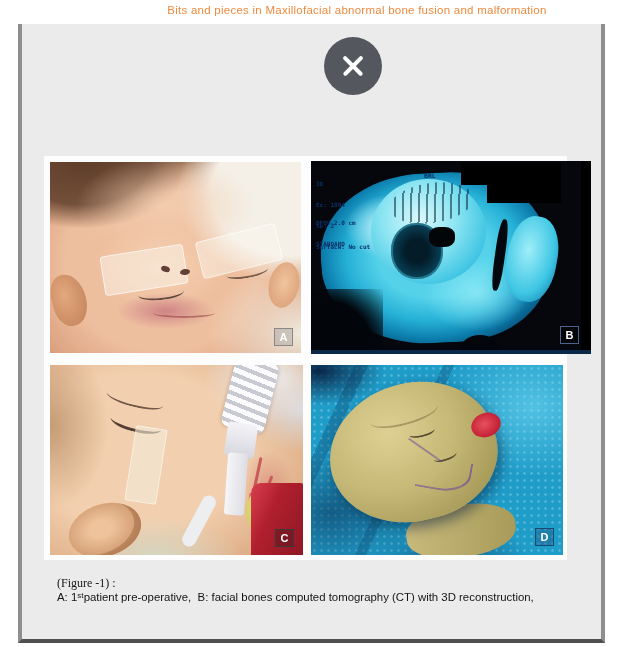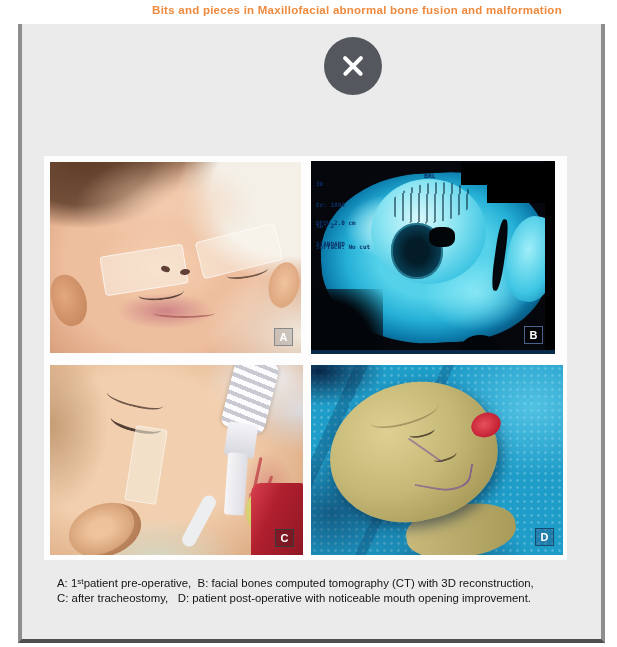--- a/index.html
+++ b/index.html
@@ -2,21 +2,21 @@
 <html><head>
 <meta charset="utf-8">
 <style>
   html,body{margin:0;padding:0;}
   #screen{position:relative;width:617px;height:647px;background:#ffffff;overflow:hidden;
           font-family:"Liberation Sans",sans-serif;}
   .abs{position:absolute;}
 
   
   #page-title{position:absolute;left:357px;top:4px;transform:translateX(-50%);
-    white-space:nowrap;font-size:11.5px;font-weight:bold;letter-spacing:.25px;color:#ee8a3e;text-align:right;}
+    white-space:nowrap;font-size:11.5px;font-weight:normal;letter-spacing:.25px;color:#ee8a3e;text-align:right;}
 
   
   #card{position:absolute;left:18px;top:24px;width:587px;height:619px;background:#ebebeb;
     box-sizing:border-box;border-left:4px solid #8e8e8e;border-right:4px solid #8e8e8e;
     border-bottom:4px solid #4f4f4f;}
 
   
   #close-btn{position:absolute;left:324px;top:37px;width:58px;height:58px;border-radius:50%;
     background:#54585e;cursor:pointer;}
   .close-x{position:absolute;left:50%;top:50%;width:0;height:0;}
@@ -55,21 +55,21 @@
   .a-nostril2{left:130px;top:107px;width:10px;height:6px;background:rgba(70,35,28,.85);
     border-radius:50%;transform:rotate(-8deg);}
   .a-earL{left:2px;top:112px;width:34px;height:52px;border-radius:50% 60% 55% 50%;transform:rotate(-15deg);
     background:radial-gradient(ellipse at 40% 40%,#e3a87f,#c08055);}
   .a-earR{left:219px;top:100px;width:30px;height:46px;border-radius:50%;transform:rotate(12deg);
     background:radial-gradient(ellipse at 50% 45%,#f0c49e,#d69a72);}
   .a-mouthline{left:103px;top:146px;width:62px;height:8px;border-bottom:2px solid rgba(150,70,70,.6);border-radius:50%;}
   #labelA{right:8px;bottom:7px;background:rgba(165,165,165,.45);border:1.5px solid #888;}
 
   
-  #panelB{left:311px;top:161px;width:244px;height:193px;background:#05070c;}
+  #panelB{left:311px;top:161px;width:280px;height:193px;background:#05070c;}
   .b-skull{left:10px;top:12px;width:226px;height:170px;transform:rotate(-3deg);
     border-radius:46% 44% 40% 48%;background-image:
     radial-gradient(ellipse 60px 45px at 30% 30%,rgba(220,250,252,.95),rgba(220,250,252,0) 70%),
     radial-gradient(ellipse 70px 50px at 68% 72%,rgba(150,238,248,.8),rgba(150,238,248,0) 75%),
     radial-gradient(ellipse 125px 95px at 50% 48%,#55d2ea 45%,#25b0d6 70%,#0d7fae 88%,#085a84 100%);}
   .b-cranium{left:60px;top:18px;width:115px;height:105px;border-radius:50%;
     background:radial-gradient(ellipse at 42% 38%,#d9f9fc 0%,#8ae4f2 40%,#3dc4e2 75%,#1b9bc4 100%);}
   .b-grooves{left:78px;top:22px;width:85px;height:40px;border-radius:50%;transform:rotate(-8deg);
     background:repeating-linear-gradient(100deg,rgba(4,40,60,.55) 0 2px,rgba(4,40,60,0) 2px 8px);}
   .b-socket{left:80px;top:62px;width:52px;height:56px;border-radius:48%;
@@ -242,17 +242,17 @@
     <div class="abs d-browline"></div>
     <div class="abs d-eye1"></div>
     <div class="abs d-eye2"></div>
     <div class="abs d-vein1"></div>
     <div class="abs d-vein2"></div>
     <div class="abs d-lips"></div>
     <div id="labelD" class="plabel">D</div>
   </div>
 
   <div id="caption">
+    <div class="cap-fig">(Figure -1) :</div>
     <div class="cap-line">A: 1ˢᵗpatient pre-operative,  B: facial bones computed tomography (CT) with 3D reconstruction,</div>
-    <div class="cap-line">C: after tracheostomy,   D: patient post-operative with noticeable mouth opening improvement.</div>
   </div>
 
 </div>
 
 </body></html>

